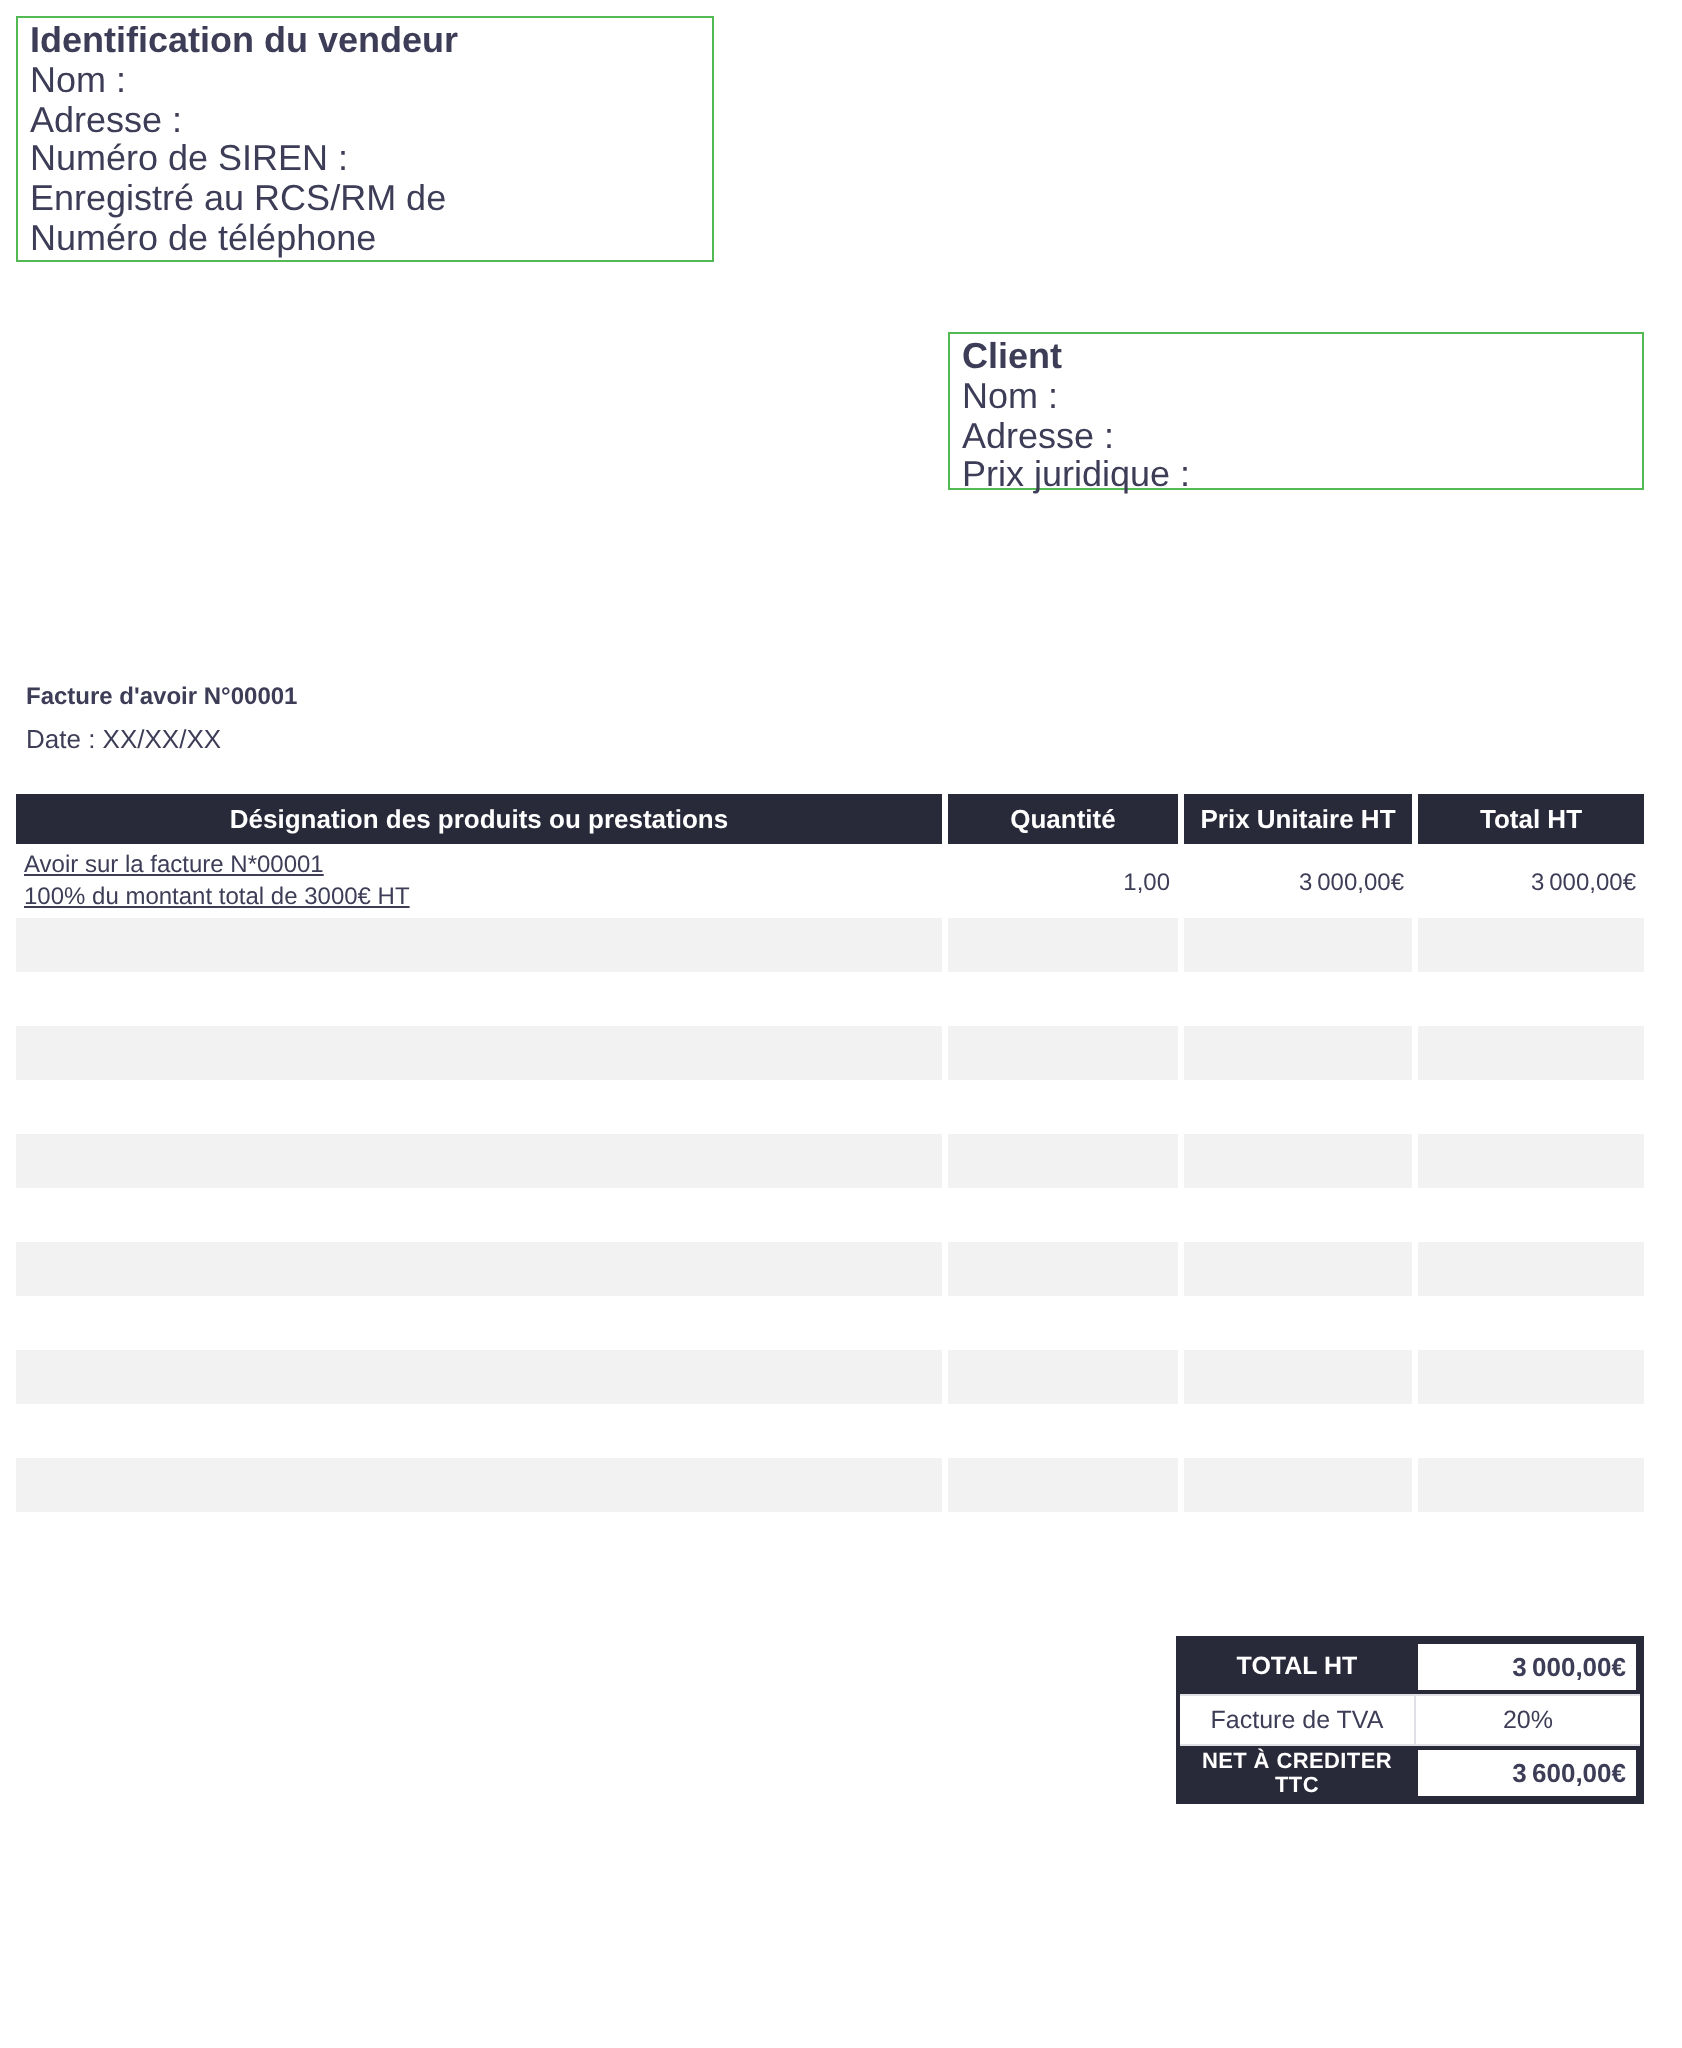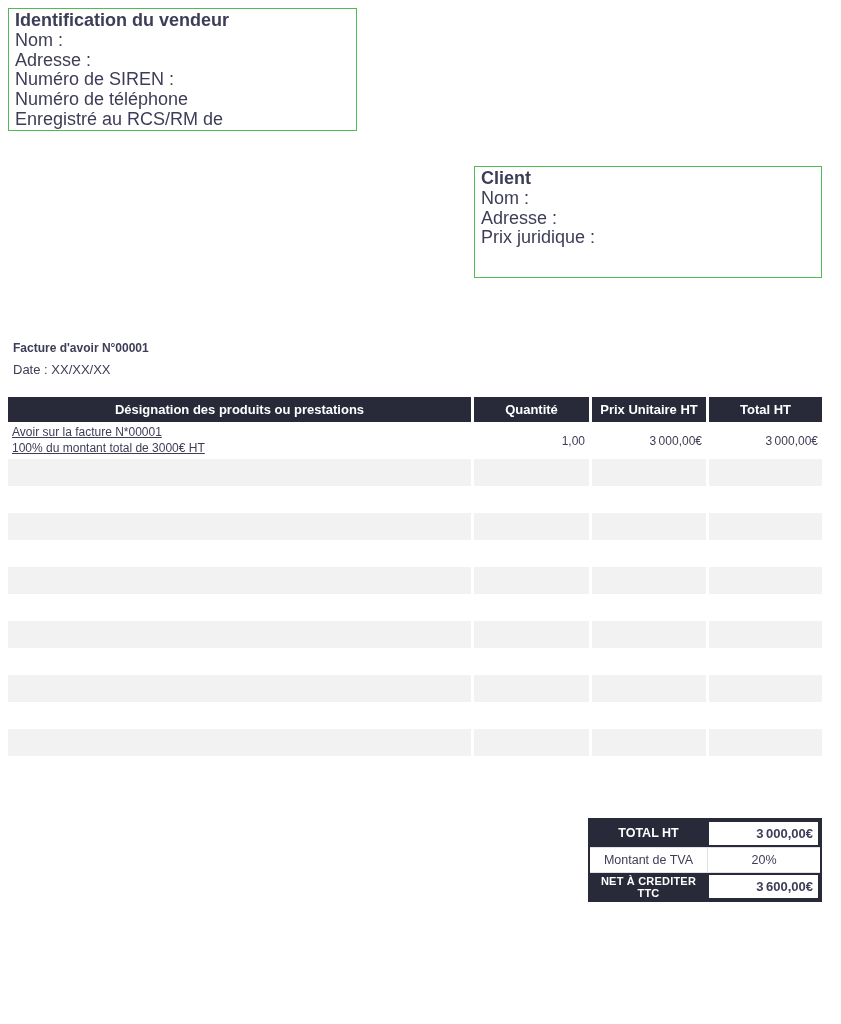--- a/index.html
+++ b/index.html
@@ -25,21 +25,21 @@
   
   .info-box {
     position: absolute;
     border: 1px solid var(--green);
     padding: 2px 6px 0 6px;
     font-size: 18px;
     line-height: 19.8px;
   }
   .info-box .box-title { font-weight: bold; }
   .vendor { left: 8px; top: 8px; width: 349px; height: 123px; }
-  .client { left: 474px; top: 166px; width: 348px; height: 112px; }
+  .client { left: 474px; top: 166px; width: 348px; height: 79px; }
 
   
   .doc-title {
     position: absolute;
     left: 13px; top: 341px;
     font-size: 12px;
     font-weight: bold;
   }
   .doc-date {
     position: absolute;
@@ -130,22 +130,22 @@
 </head>
 <body>
 
 <div class="page">
 
   <div class="info-box vendor">
     <div class="box-title">Identification du vendeur</div>
     <div class="box-line">Nom :</div>
     <div class="box-line">Adresse :</div>
     <div class="box-line">Numéro de SIREN :</div>
+    <div class="box-line">Enregistré au RCS/RM de</div>
     <div class="box-line">Numéro de téléphone</div>
-    <div class="box-line">Enregistré au RCS/RM de</div>
   </div>
 
   <div class="info-box client">
     <div class="box-title">Client</div>
     <div class="box-line">Nom :</div>
     <div class="box-line">Adresse :</div>
     <div class="box-line">Prix juridique :</div>
   </div>
 
   <div class="doc-title">Facture d'avoir N°00001</div>
@@ -235,19 +235,19 @@
           <div class="cell"></div>
           <div class="cell"></div>
           <div class="cell"></div>
         </div>
       </div>
   </div>
 
   <div class="totals">
     <div class="t-label dark">TOTAL HT</div>
     <div class="t-value strong">3 000,00€</div>
-    <div class="t-label mid">Montant de TVA</div>
+    <div class="t-label mid">Facture de TVA</div>
     <div class="t-value mid">20%</div>
     <div class="t-label dark small">NET À CREDITER TTC</div>
     <div class="t-value strong">3 600,00€</div>
   </div>
 
 </div>
 
 </body></html>

